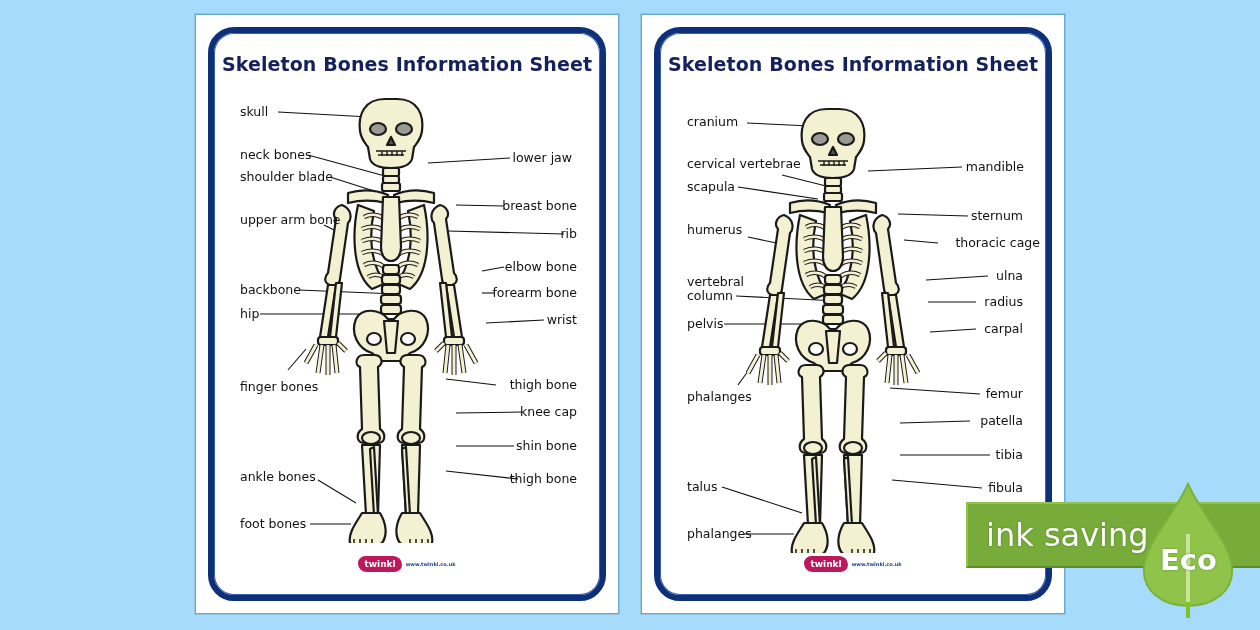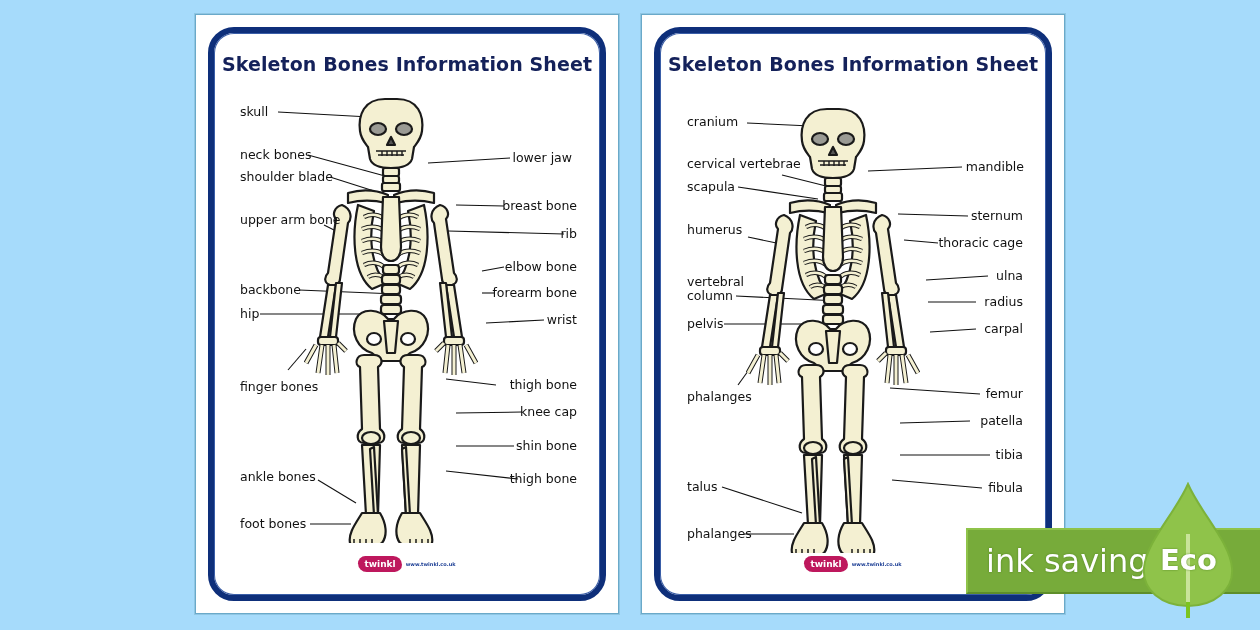--- a/index.html
+++ b/index.html
@@ -42,21 +42,21 @@
     position: absolute; top: 538px; left: 0; right: 0; height: 22px;
     display: flex; justify-content: center; align-items: center; gap: 4px;
   }
   .logo-cloud {
     background: #be185d; color: #fff; font-size: 9px; font-weight: bold;
     padding: 3px 6px; border-radius: 10px 12px 10px 12px;
   }
   .logo-url { font-size: 5px; color: #1d3f95; font-weight: bold; }
 
   .eco {
-    position: absolute; left: 966px; top: 528px; width: 294px; height: 66px;
+    position: absolute; left: 966px; top: 502px; width: 294px; height: 66px;
     background: #77ab3a; border-top: 2px solid #8fc34a; border-bottom: 2px solid #5e8e2a;
     border-left: 2px solid #8fc34a;
   }
   .eco-text {
     position: absolute; left: 18px; top: 12px; font-size: 32px; color: #fff;
     font-family: "DejaVu Sans", sans-serif;
     text-shadow: 0 0 2px #4f7f20;
   }
   .eco-leaf { position: absolute; left: 1136px; top: 482px; }
   .eco-word {
@@ -249,21 +249,21 @@
   <div class="label" style="left:45px;top:208px">humerus</div>
   <div class="label" style="left:45px;top:260px">vertebral</div>
   <div class="label" style="left:45px;top:274px">column</div>
   <div class="label" style="left:45px;top:302px">pelvis</div>
   <div class="label" style="left:45px;top:375px">phalanges</div>
   <div class="label" style="left:45px;top:465px">talus</div>
   <div class="label" style="left:45px;top:512px">phalanges</div>
 
   <div class="label r" style="right:40px;top:145px">mandible</div>
   <div class="label r" style="right:41px;top:194px">sternum</div>
-  <div class="label r" style="right:41px;top:221px">thoracic cage</div>
+  <div class="label r" style="right:24px;top:221px">thoracic cage</div>
   <div class="label r" style="right:41px;top:254px">ulna</div>
   <div class="label r" style="right:41px;top:280px">radius</div>
   <div class="label r" style="right:41px;top:307px">carpal</div>
   <div class="label r" style="right:41px;top:372px">femur</div>
   <div class="label r" style="right:41px;top:399px">patella</div>
   <div class="label r" style="right:41px;top:433px">tibia</div>
   <div class="label r" style="right:41px;top:466px">fibula</div>
 
   <div class="logo">
     <span class="logo-cloud">twinkl</span>

